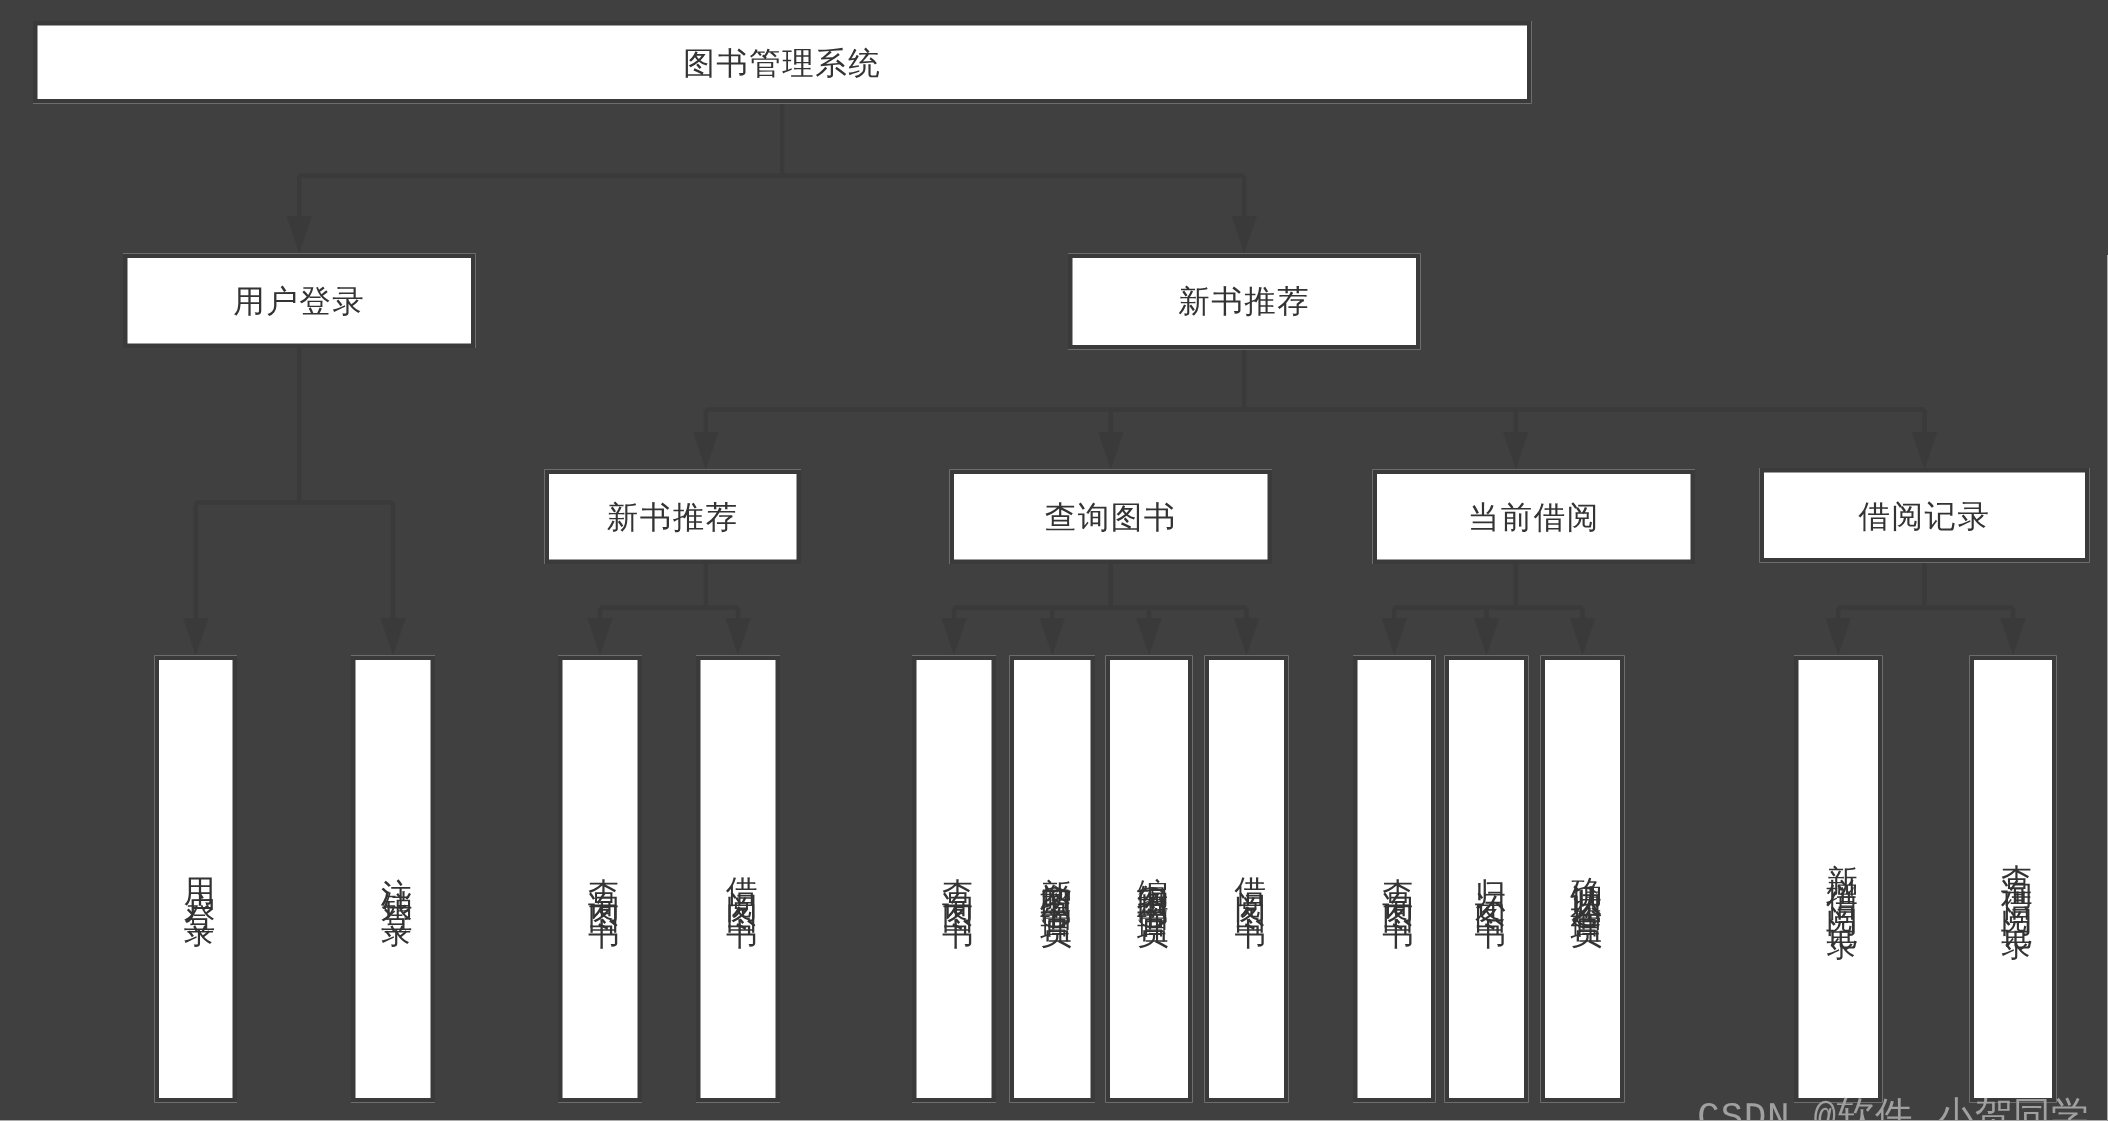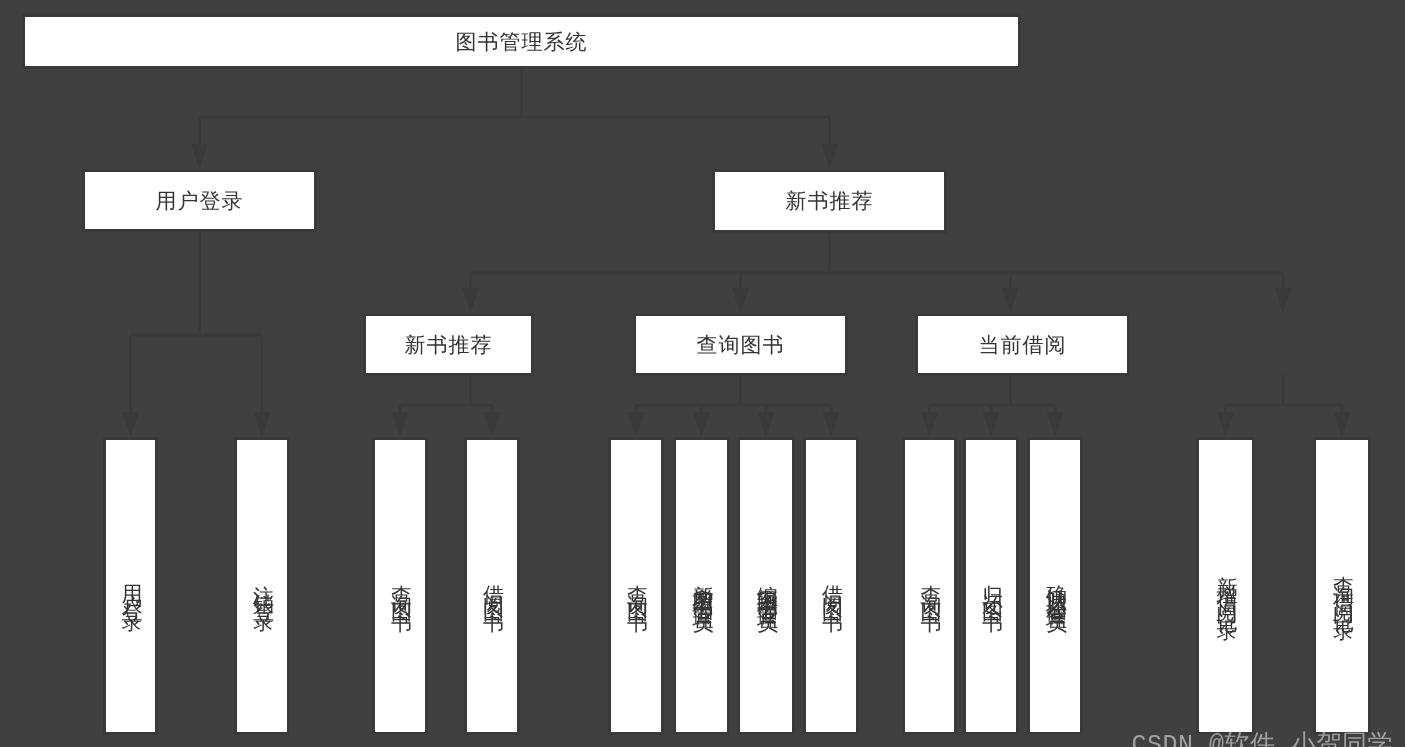--- a/index.html
+++ b/index.html
@@ -111,20 +111,23 @@
 
   <div class="hbox" style="left:363px;top:313px;width:171px;height:63px;text-align:right;">
     <span>新书推荐</span>
   </div>
   <div class="hbox" style="left:633px;top:313px;width:215px;height:63px;">
     <span>查询图书</span>
   </div>
   <div class="hbox" style="left:903px;top:313px;width:215px;height:63px;margin-left:12px;">
     <span>当前借阅</span>
   </div>
+  <div class="hbox" style="left:1173px;top:312px;width:220px;height:63px;">
+    <span>借阅记录</span>
+  </div>
 
   <div class="vbox" style="left:103px;width:55px;">
     <span class="vtext">用户登录</span>
   </div>
   <div class="vbox" style="left:234px;width:56px;">
     <span class="vtext">注销登录</span>
   </div>
 
   <div class="vbox" style="left:372px;width:56px;">
     <span class="vtext">查询图书</span>

